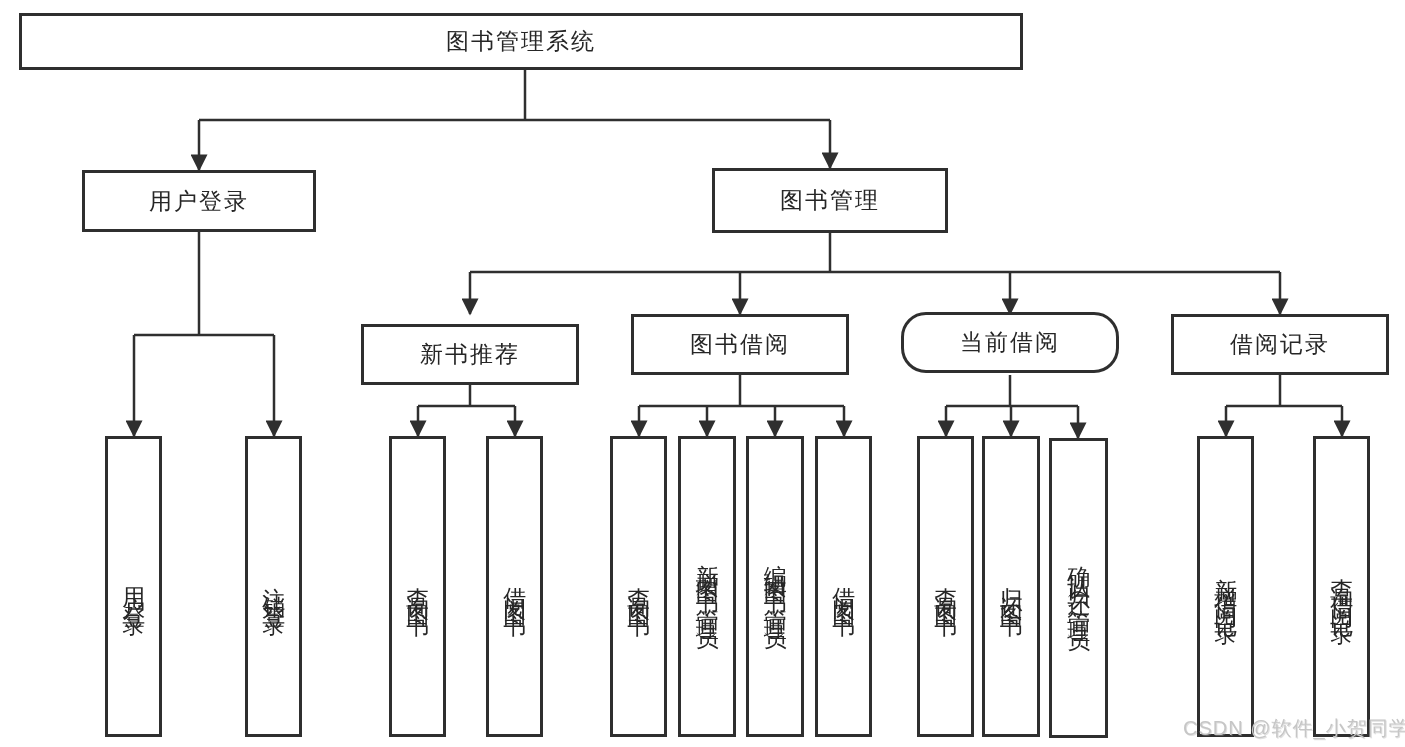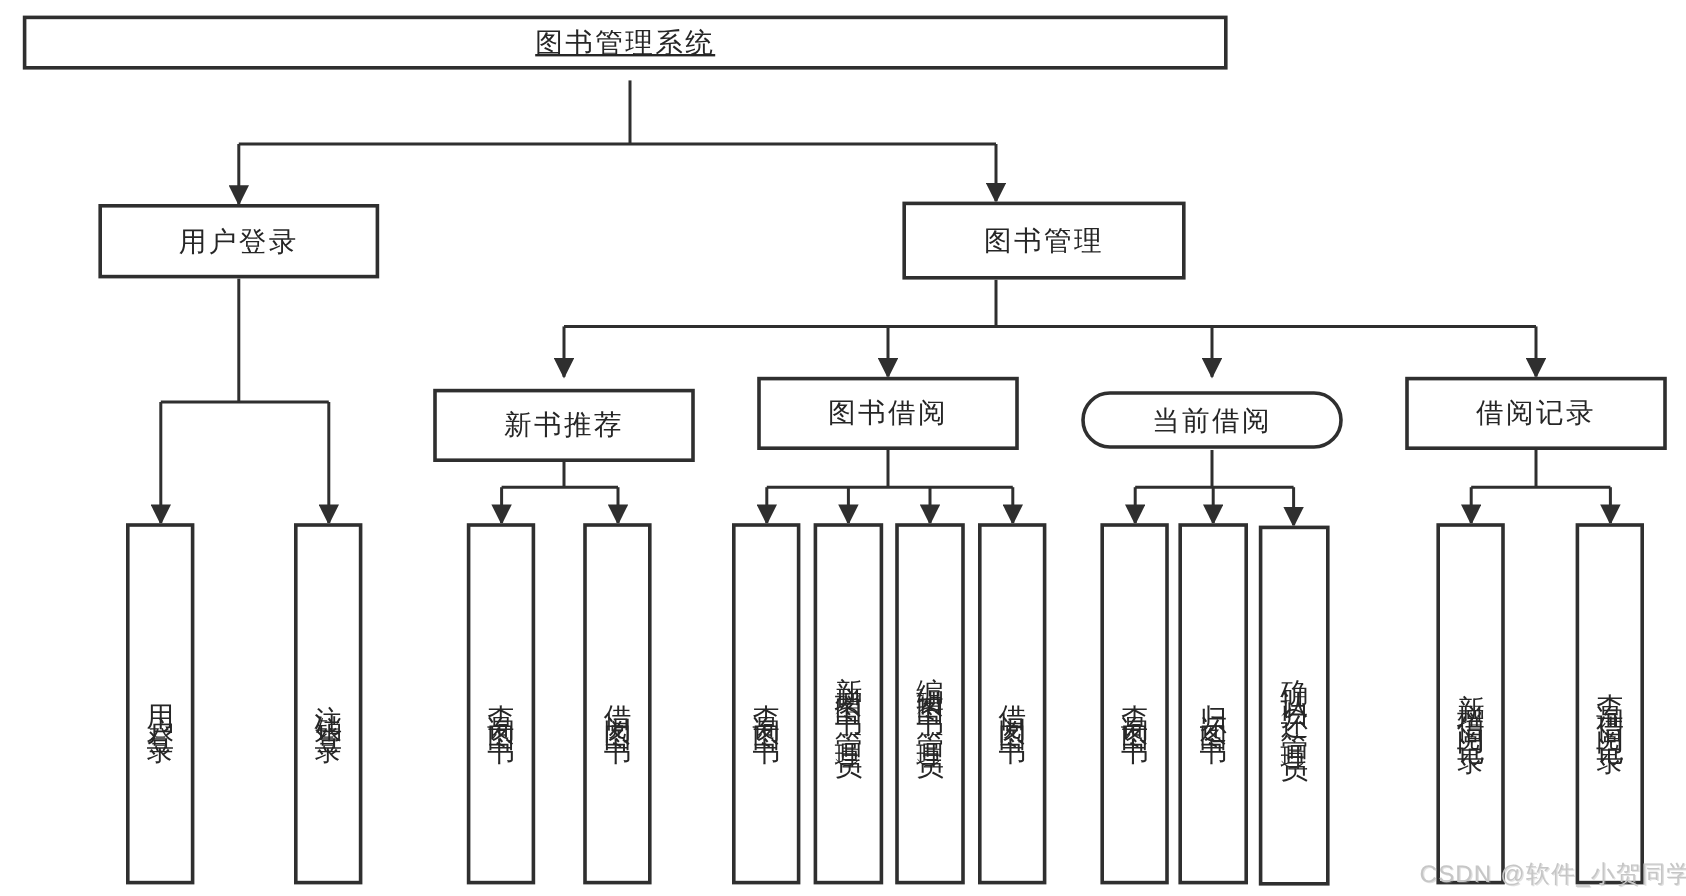--- a/index.html
+++ b/index.html
@@ -102,38 +102,38 @@
       <path d="M1011,406 V436" marker-end="url(#arrow)"></path>
       <path d="M1078,406 V438" marker-end="url(#arrow)"></path>
 
       <path d="M1280,375 V406"></path>
       <path d="M1226,406 H1342"></path>
       <path d="M1226,406 V436" marker-end="url(#arrow)"></path>
       <path d="M1342,406 V436" marker-end="url(#arrow)"></path>
     </g>
   </svg>
 
-  <div class="node h-node" style="left:19px; top:13px; width:1004px; height:45px;text-decoration:underline;">
+  <div class="node h-node" style="left:19px; top:13px; width:1004px; height:57px;">
     <span class="label">图书管理系统</span>
   </div>
 
   <div class="node h-node" style="left:82px; top:170px; width:234px; height:62px;">
     <span class="label">用户登录</span>
   </div>
-  <div class="node h-node" style="left:712px; top:168px; width:236px; height:65px;margin-left:40px;">
+  <div class="node h-node" style="left:712px; top:168px; width:236px; height:65px;">
     <span class="label">图书管理</span>
   </div>
 
   <div class="node h-node" style="left:361px; top:324px; width:218px; height:61px;">
     <span class="label">新书推荐</span>
   </div>
   <div class="node h-node" style="left:631px; top:314px; width:218px; height:61px;">
     <span class="label">图书借阅</span>
   </div>
-  <div class="node h-node" style="left:901px; top:326px; width:218px; height:48px;border-radius:25px;">
+  <div class="node h-node" style="left:901px; top:312px; width:218px; height:61px;border-radius:25px;">
     <span class="label">当前借阅</span>
   </div>
   <div class="node h-node" style="left:1171px; top:314px; width:218px; height:61px;">
     <span class="label">借阅记录</span>
   </div>
 
   <div class="node v-node" style="left:105px; top:436px; width:57px; height:301px;">
     <span class="label">用户登录</span>
   </div>
   <div class="node v-node" style="left:245px; top:436px; width:57px; height:301px;">

